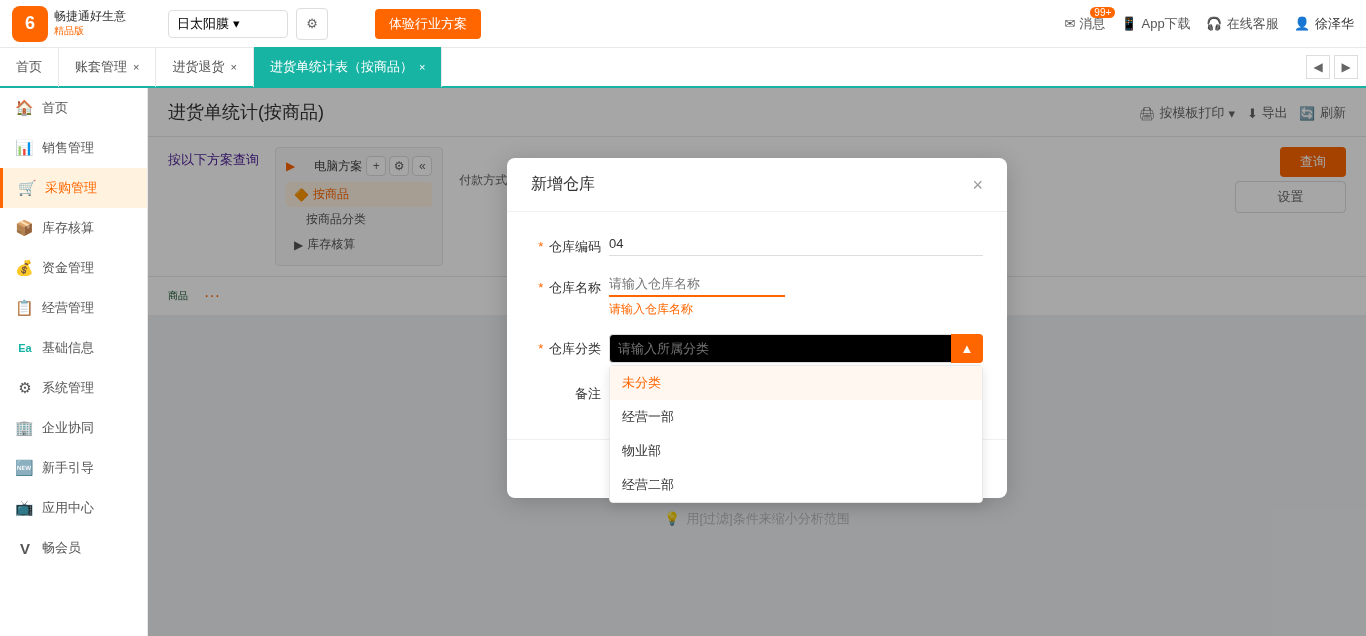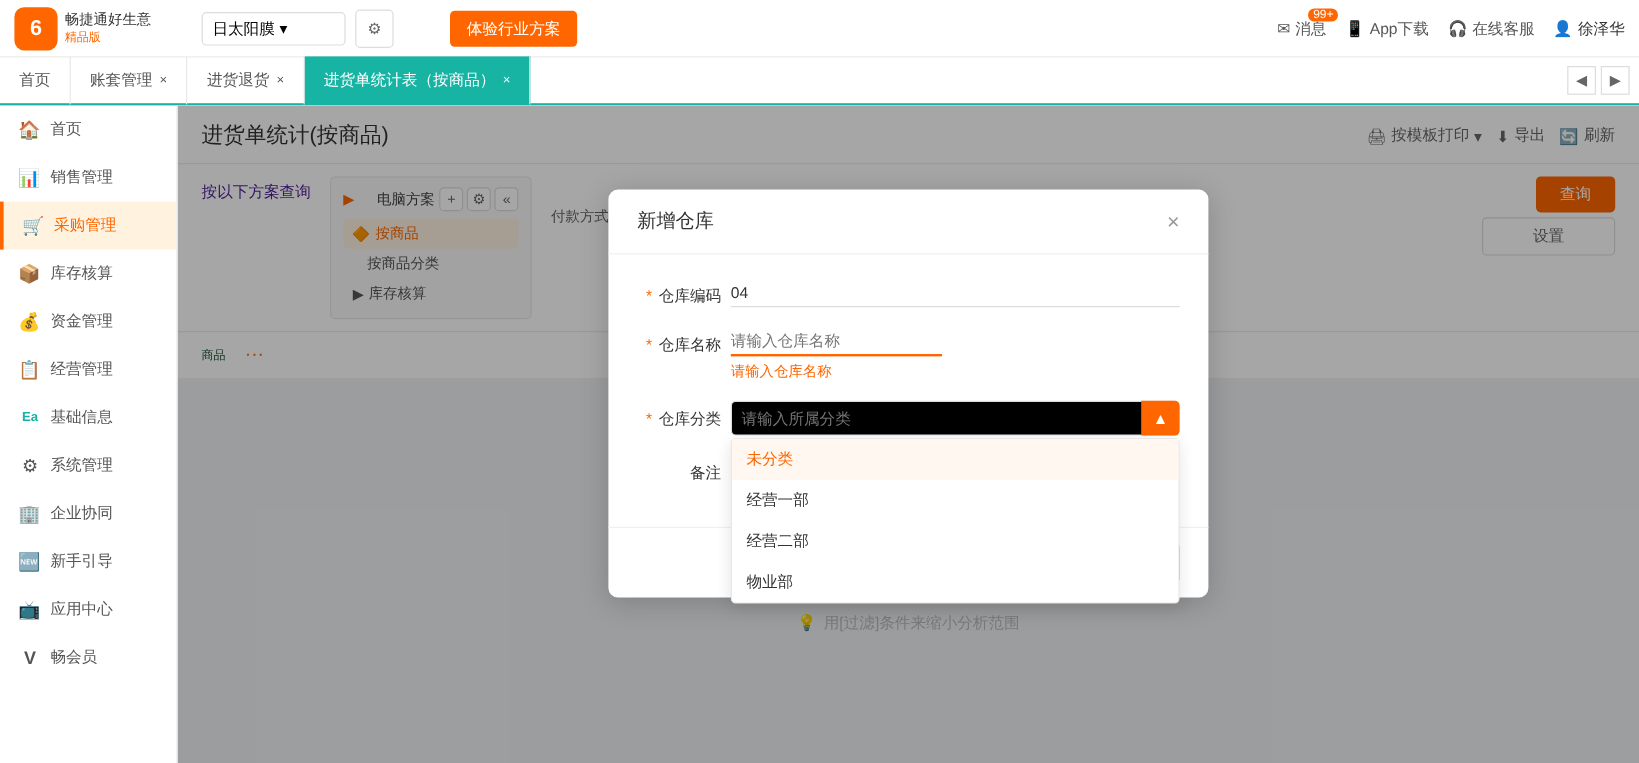--- a/index.html
+++ b/index.html
@@ -498,22 +498,22 @@
           </span>
           <div class="form-select-wrap">
             <input class="form-select-input" type="text" placeholder="请输入所属分类" style="">
             <div class="select-arrow-btn">
               <span>▲</span>
             </div>
             
             <div class="dropdown-list">
               <div class="dropdown-item selected">未分类</div>
               <div class="dropdown-item">经营一部</div>
+              <div class="dropdown-item">物业部</div>
               <div class="dropdown-item">经营二部</div>
-              <div class="dropdown-item">物业部</div>
             </div>
           </div>
         </div>
 
         <div class="form-row">
           <span class="form-label">备注</span>
           <input class="form-input" type="text" style="">
         </div>
       </div>
       <div class="modal-footer">

